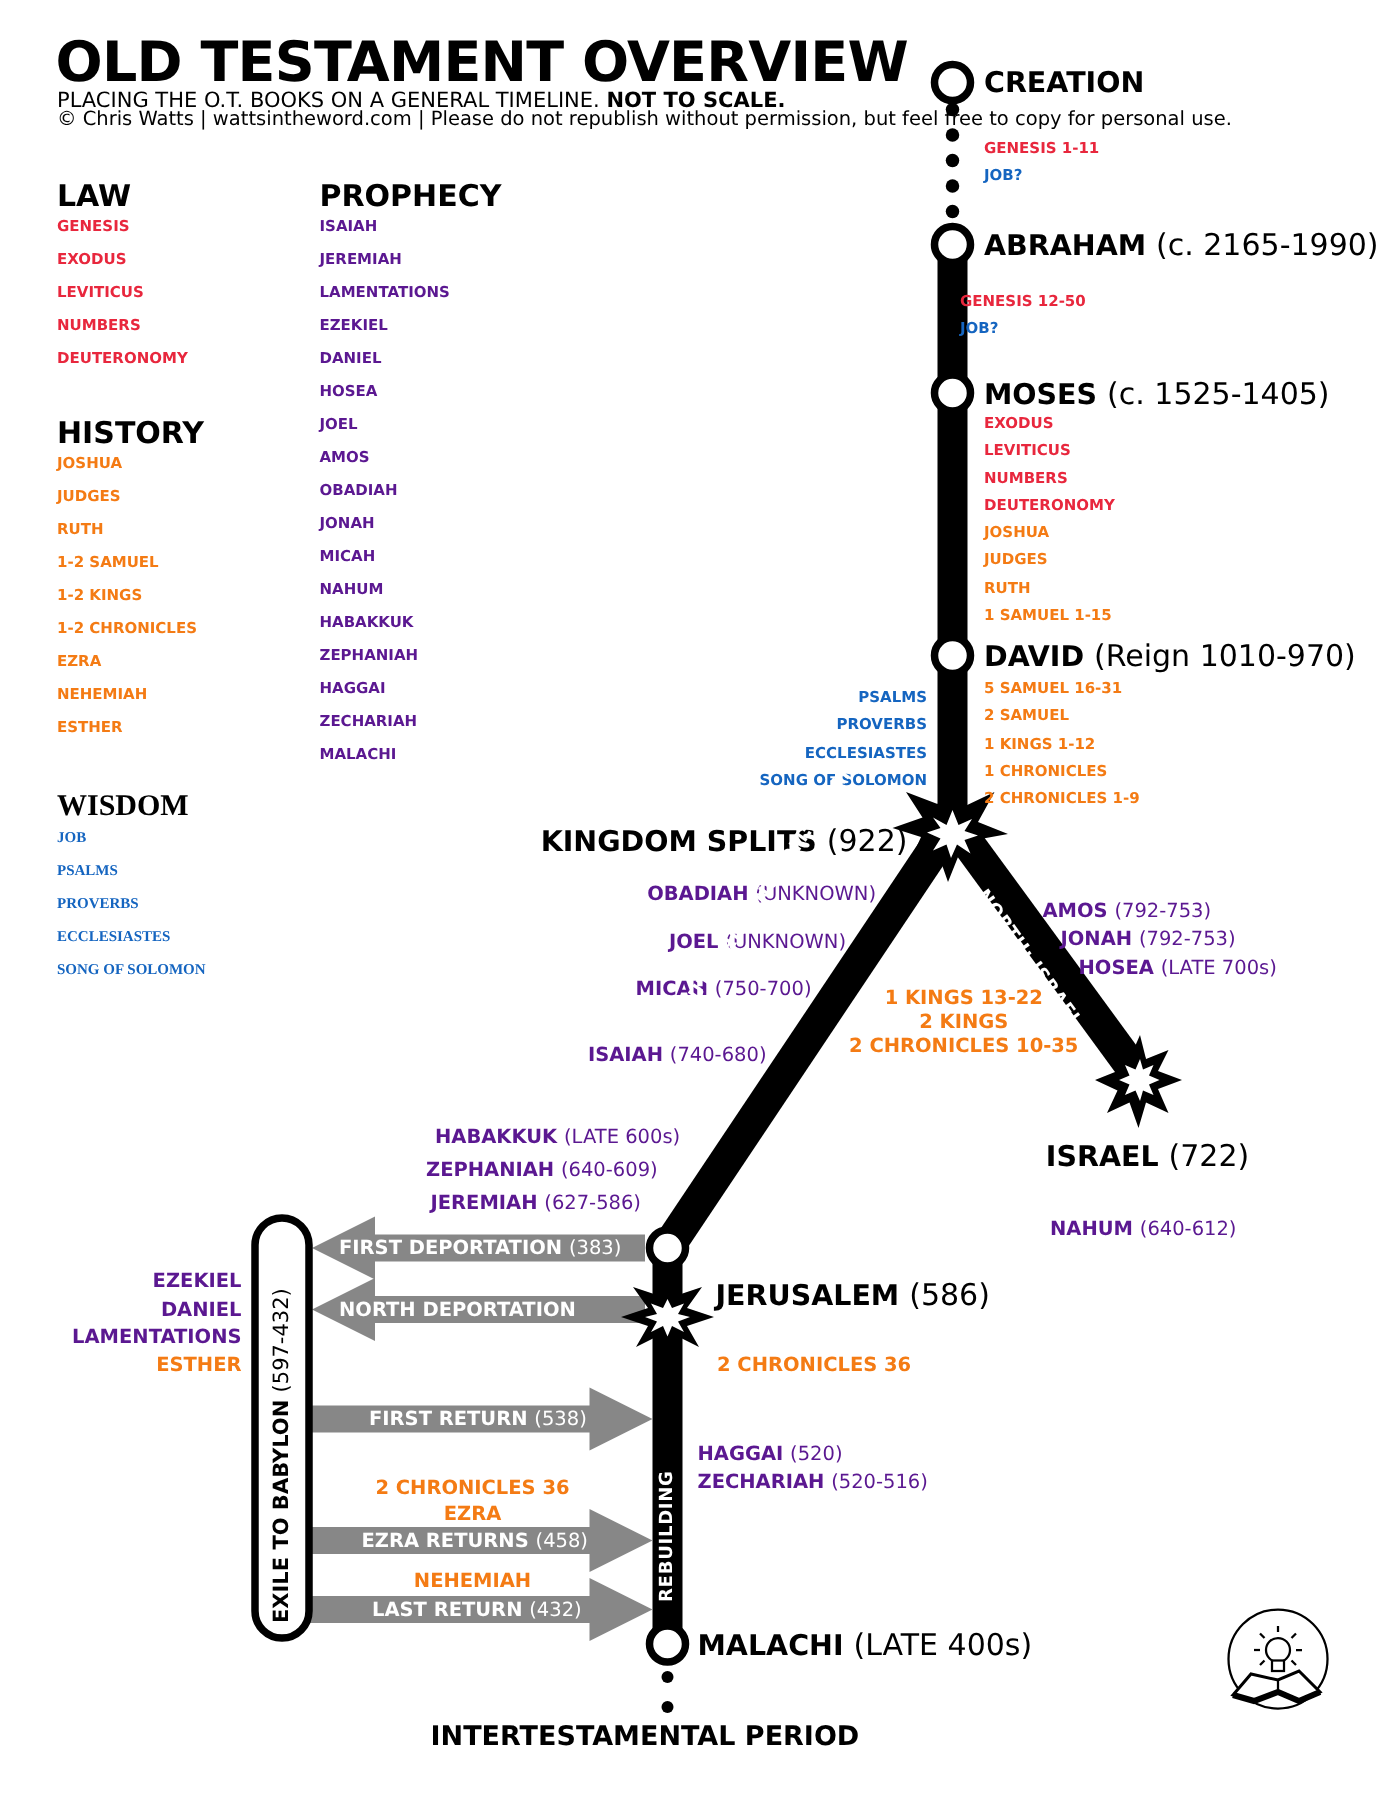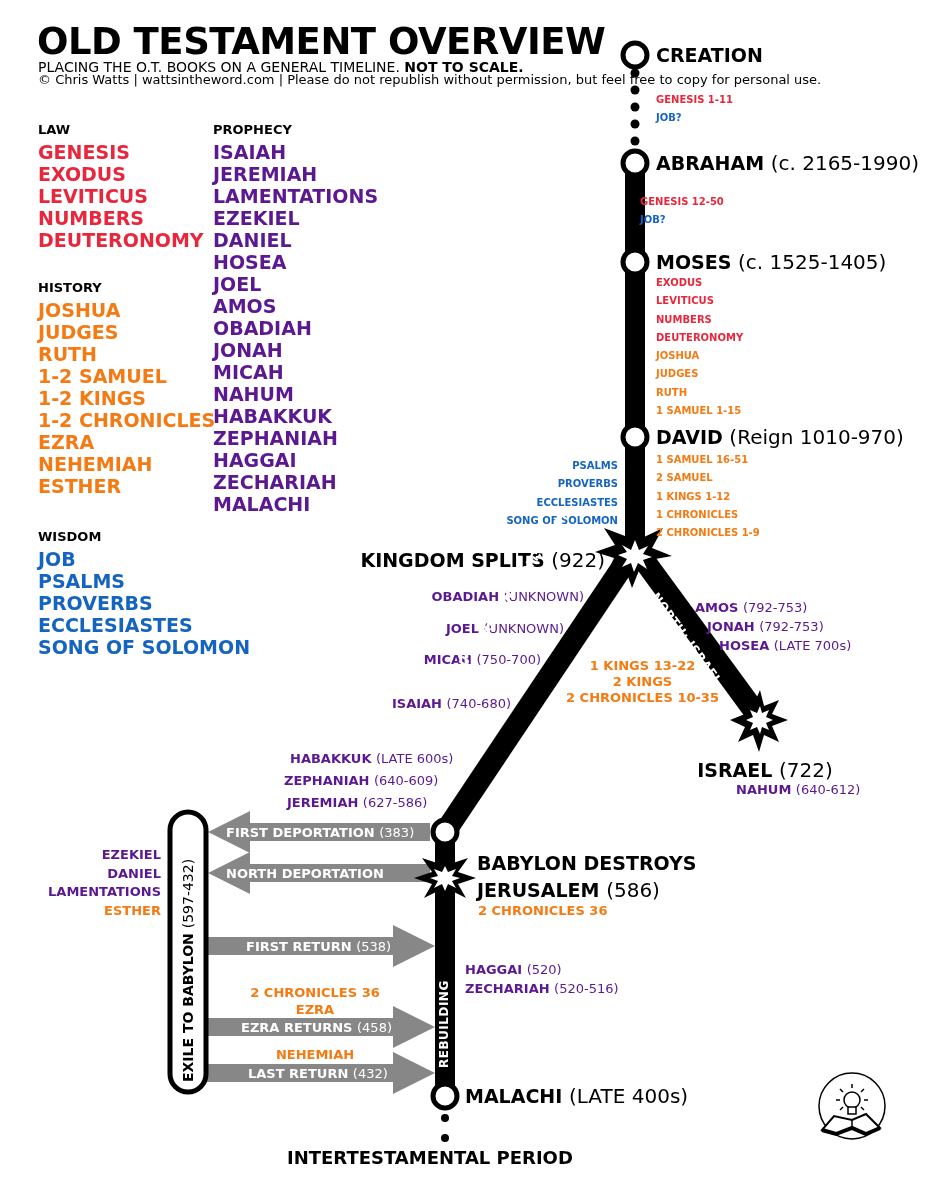--- a/index.html
+++ b/index.html
@@ -11,22 +11,22 @@
   .hist { color: #f47b14; }
   .wis { color: #1565c0; }
   .proph { color: #5b1891; }
   .light { font-weight: normal; }
   svg.diagram { position: absolute; left: 0; top: 0; }
 
   .title { left: 37px; top: 23px; font-size: 37px; font-weight: 900; letter-spacing: -0.5px; line-height: 38px; }
   .subtitle { left: 38px; top: 60px; font-size: 14px; line-height: 15px; }
   .credit { left: 38px; top: 75px; font-size: 13px; line-height: 9px; }
 
-  .cat-head { font-size: 13px; font-weight: bold; line-height: 22px; }
-  .book-list { font-size: 19px; font-weight: bold; line-height: 22px; }
+  .cat-head { font-size: 20px; font-weight: bold; line-height: 22px; }
+  .book-list { font-size: 10px; font-weight: bold; line-height: 22px; }
 
   .tl-label { font-size: 10px; font-weight: bold; line-height: 18.3px; }
   .event { font-size: 19px; font-weight: bold; line-height: 22px; }
   .event .light { font-size: 20px; }
   .small { font-size: 13px; font-weight: bold; line-height: 16px; }
   .small .light { font-weight: normal; }
 
   .arrow-text { color: #fff; font-size: 13px; font-weight: bold; }
   .arrow-text .light { font-weight: normal; }
   .rot-text { color: #fff; font-size: 12px; font-weight: bold; letter-spacing: 0.5px; }
@@ -137,21 +137,21 @@
     <div>RUTH</div>
     <div>1-2 SAMUEL</div>
     <div>1-2 KINGS</div>
     <div>1-2 CHRONICLES</div>
     <div>EZRA</div>
     <div>NEHEMIAH</div>
     <div>ESTHER</div>
   </div>
 </div>
 
-<div class="abs" style="left:38px; top:526px;">
+<div class="abs" style="left:38px; top:526px;font-family:Liberation Serif, serif;">
   <div class="cat-head">WISDOM</div>
   <div class="book-list wis">
     <div>JOB</div>
     <div>PSALMS</div>
     <div>PROVERBS</div>
     <div>ECCLESIASTES</div>
     <div>SONG OF SOLOMON</div>
   </div>
 </div>
 
@@ -206,21 +206,21 @@
   <div class="hist">JUDGES</div>
   <div class="hist">RUTH</div>
   <div class="hist">1 SAMUEL 1-15</div>
 </div>
 
 <div class="abs event" style="left:656px; top:426px;">
   <span>DAVID</span>
   <span class="light">(Reign 1010-970)</span>
 </div>
 <div class="abs tl-label hist" style="left:656px; top:451px;">
-  <div>1 SAMUEL 16-51</div>
+  <div>5 SAMUEL 16-31</div>
   <div>2 SAMUEL</div>
   <div>1 KINGS 1-12</div>
   <div>1 CHRONICLES</div>
   <div>2 CHRONICLES 1-9</div>
 </div>
 <div class="abs tl-label wis" style="right:309px; top:457px; text-align:right;">
   <div>PSALMS</div>
   <div>PROVERBS</div>
   <div>ECCLESIASTES</div>
   <div>SONG OF SOLOMON</div>
@@ -266,40 +266,39 @@
   <span>HOSEA</span>
   <span class="light">(LATE 700s)</span>
 </div>
 
 <div class="abs rot-text" style="left:445px; top:678px; transform: rotate(-56deg); transform-origin: left top;">SOUTHERN KINGDOM: JUDAH</div>
 <div class="abs rot-text" style="left:660px; top:590px; transform: rotate(54deg); transform-origin: left top;">NORTH: ISRAEL</div>
 
 <div class="abs event" style="left:645px; top:757px; width:240px; text-align:center; line-height:27px;">
   <div><span>ISRAEL</span> <span class="light">(722)</span></div>
 </div>
-<div class="abs small proph" style="left:700px; top:782px;margin-left:36px;">
+<div class="abs small proph" style="left:700px; top:812px;">
   <span>NAHUM</span>
   <span class="light">(640-612)</span>
 </div>
 
 <div class="abs small proph" style="left:290px; top:751px;">
   <span>HABAKKUK</span>
   <span class="light">(LATE 600s)</span>
 </div>
 <div class="abs small proph" style="left:284px; top:773px;">
   <span>ZEPHANIAH</span>
   <span class="light">(640-609)</span>
 </div>
 <div class="abs small proph" style="left:287px; top:795px;">
   <span>JEREMIAH</span>
   <span class="light">(627-586)</span>
 </div>
 
 <div class="abs event" style="left:477px; top:850px; line-height:27px;">
-  <div>BABYLON DESTROYS</div>
   <div><span>JERUSALEM</span> <span class="light">(586)</span></div>
 </div>
 <div class="abs small hist" style="left:478px; top:903px;">2 CHRONICLES 36</div>
 
 <div class="abs arrow-text" style="left:226px; top:825px;">
   <span>FIRST DEPORTATION</span>
   <span class="light">(383)</span>
 </div>
 <div class="abs arrow-text" style="left:226px; top:866px;">NORTH DEPORTATION</div>
 <div class="abs arrow-text" style="left:246px; top:939px;">

